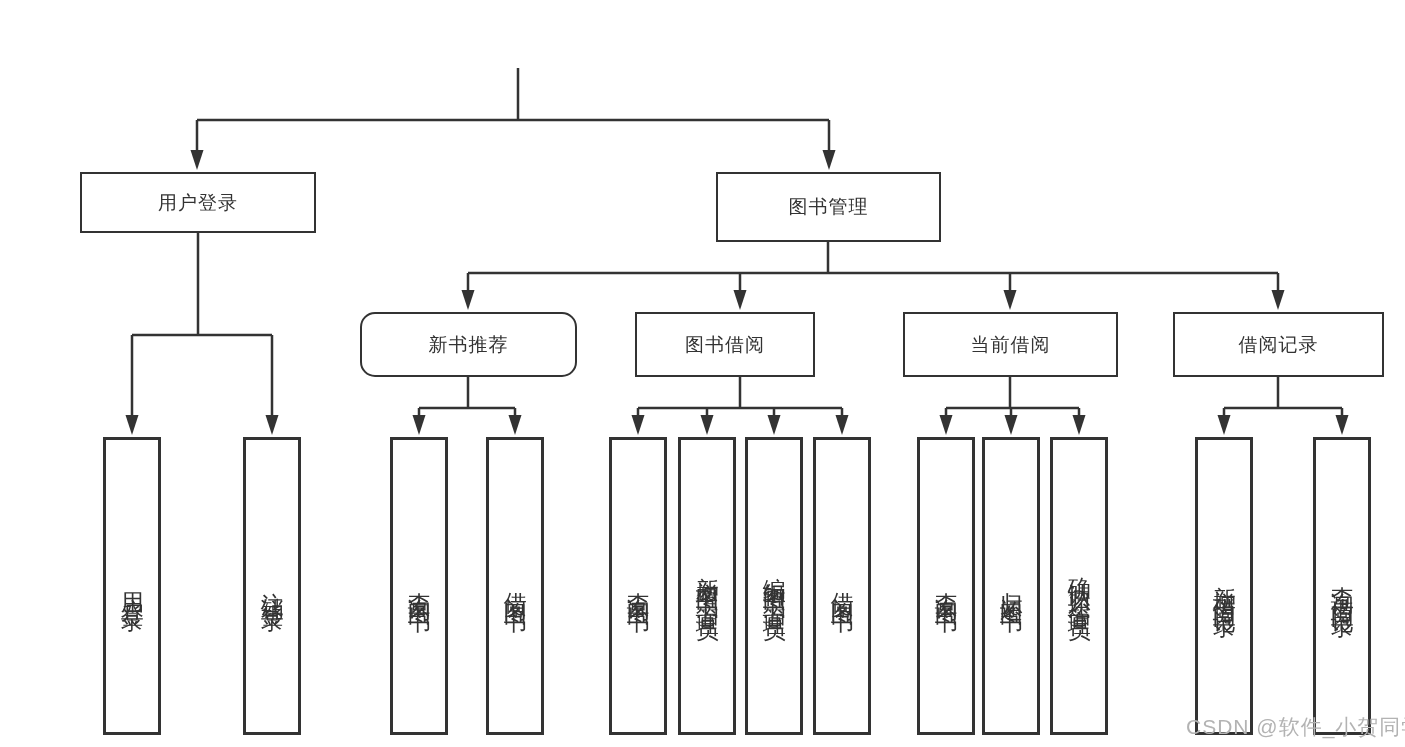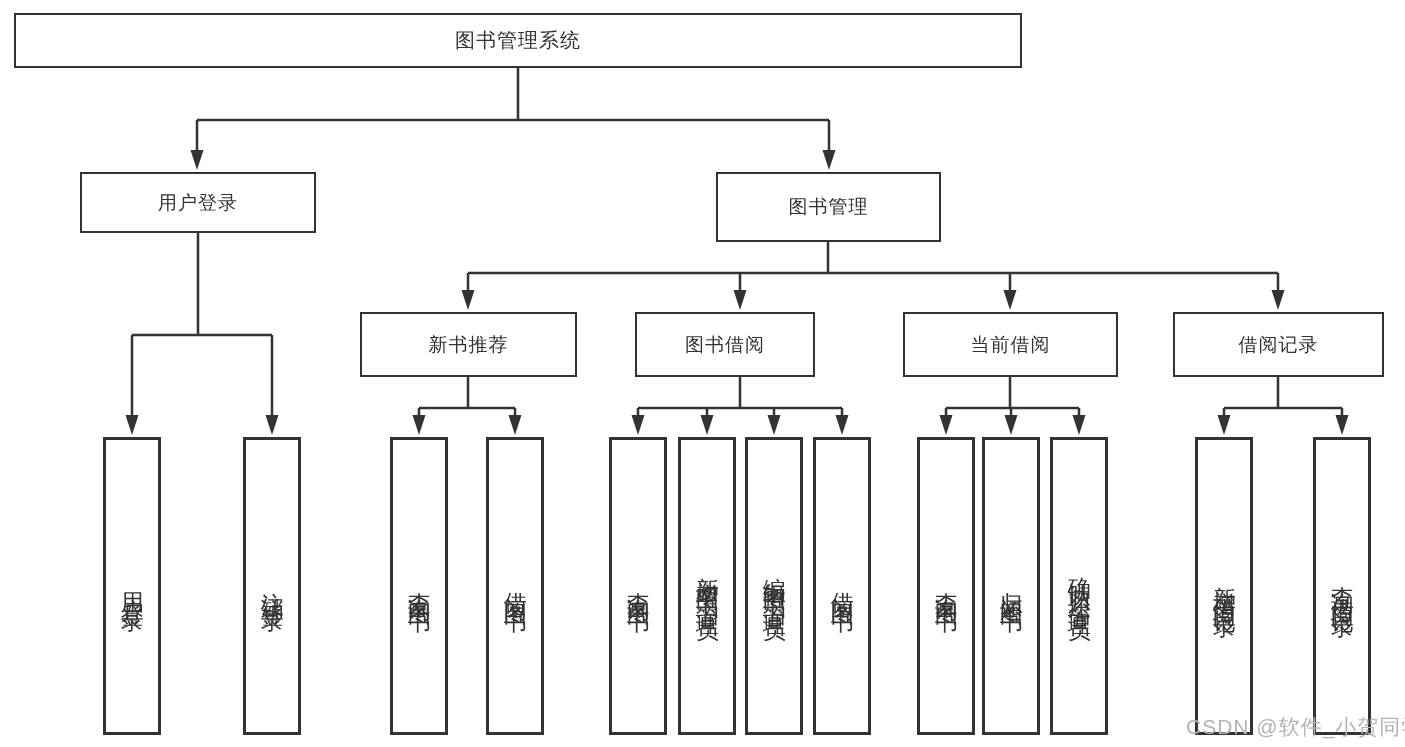--- a/index.html
+++ b/index.html
@@ -85,32 +85,29 @@
       <polygon points="767.5,415 780.5,415 774,435"></polygon>
       <polygon points="835.5,415 848.5,415 842,435"></polygon>
       <polygon points="939.5,415 952.5,415 946,435"></polygon>
       <polygon points="1004.5,415 1017.5,415 1011,435"></polygon>
       <polygon points="1072.5,415 1085.5,415 1079,435"></polygon>
       <polygon points="1217.5,415 1230.5,415 1224,435"></polygon>
       <polygon points="1335.5,415 1348.5,415 1342,435"></polygon>
     </g>
   </svg>
 
-  <div class="box" style="left:14px; top:13px; width:1008px; height:55px; font-size:20px;">
-    <span>图书管理系统</span>
-  </div>
 
   <div class="box" style="left:80px; top:172px; width:236px; height:61px;">
     <span>用户登录</span>
   </div>
   <div class="box" style="left:716px; top:172px; width:225px; height:70px;">
     <span>图书管理</span>
   </div>
 
-  <div class="box" style="left:360px; top:312px; width:217px; height:65px;">
+  <div class="box" style="left:360px; top:312px; width:217px; height:65px;border-radius:15px;">
     <span>新书推荐</span>
   </div>
   <div class="box" style="left:635px; top:312px; width:180px; height:65px;">
     <span>图书借阅</span>
   </div>
   <div class="box" style="left:903px; top:312px; width:215px; height:65px;text-align:right;">
     <span>当前借阅</span>
   </div>
   <div class="box" style="left:1173px; top:312px; width:211px; height:65px;">
     <span>借阅记录</span>

